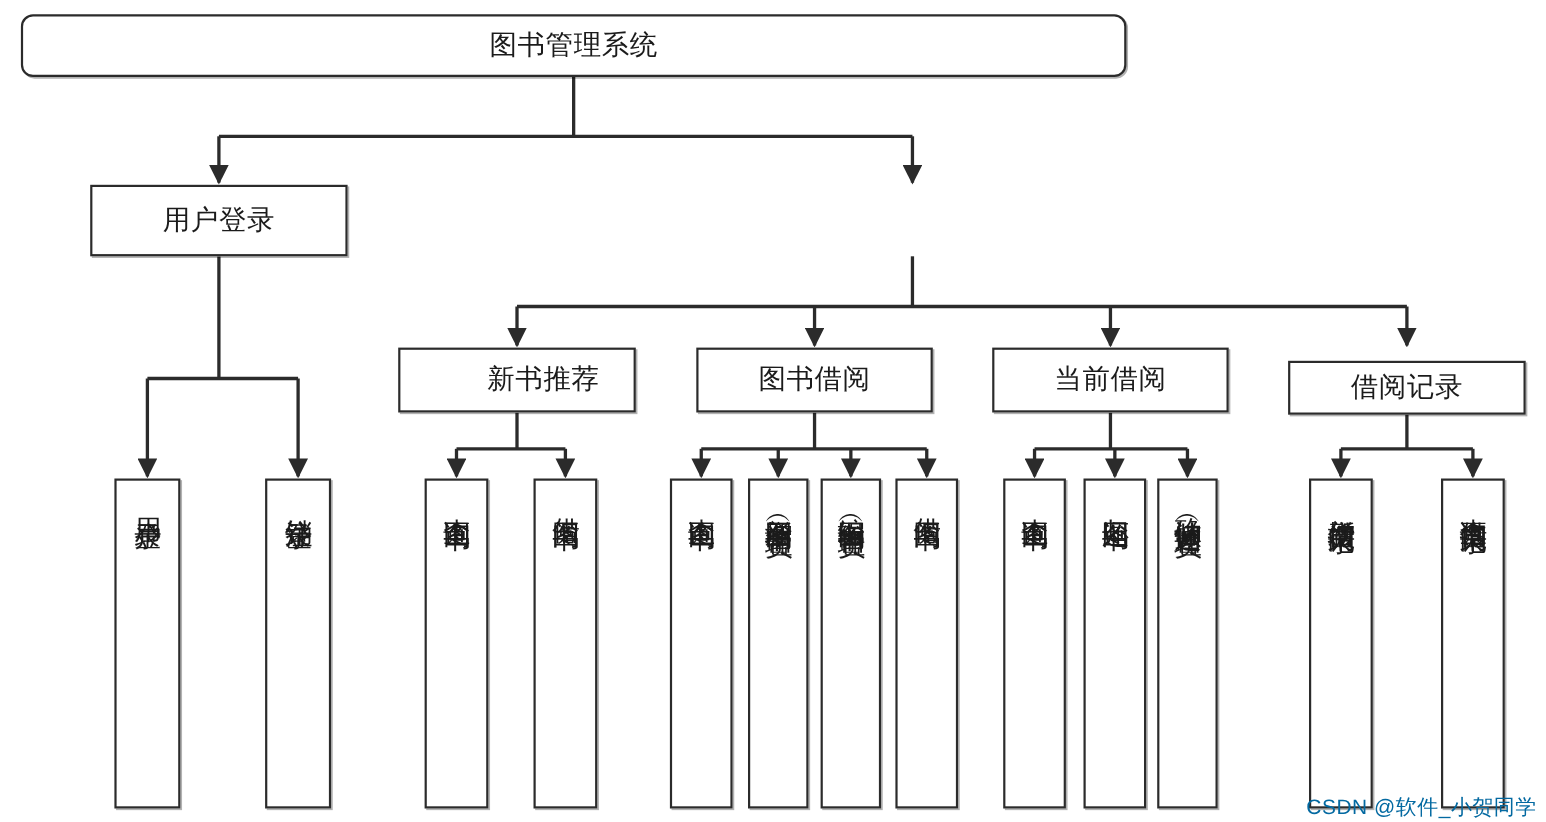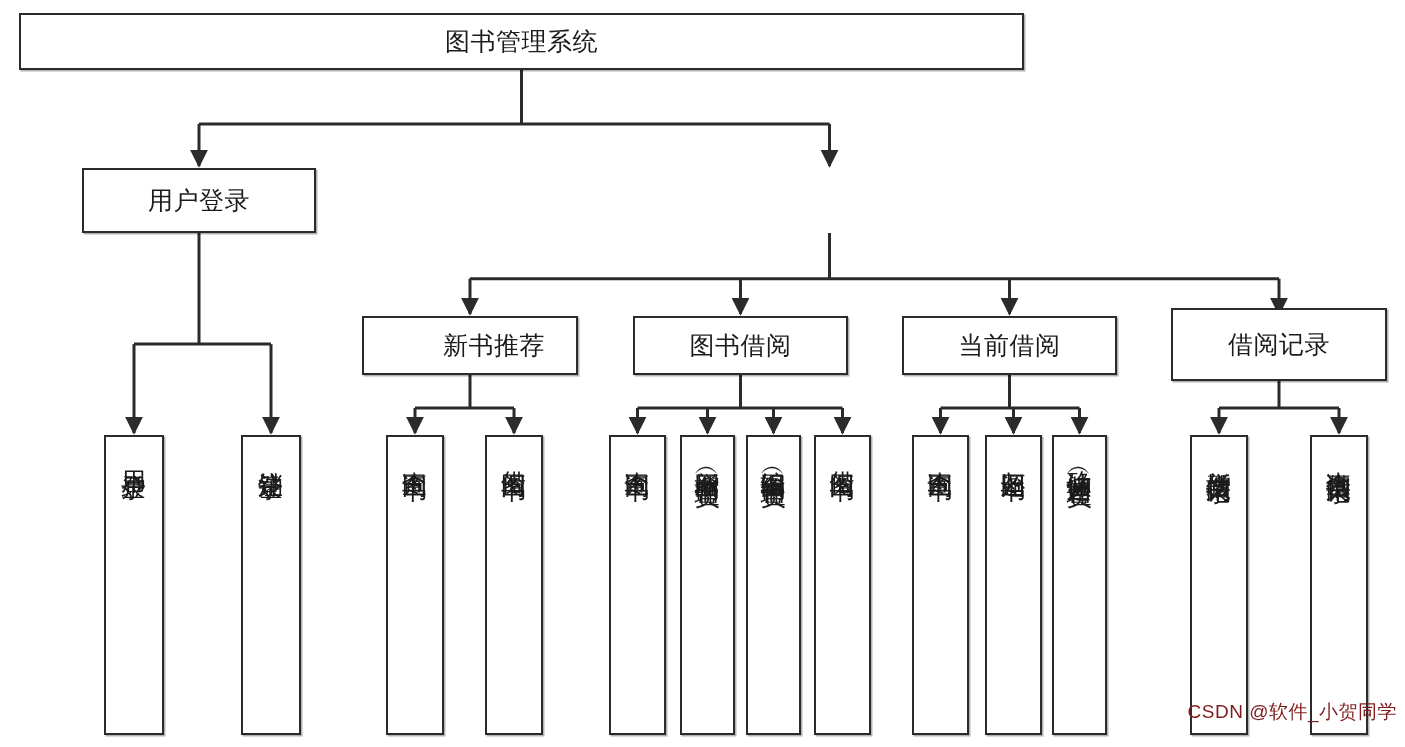--- a/index.html
+++ b/index.html
@@ -62,23 +62,23 @@
     writing-mode: vertical-rl;
     text-orientation: upright;
     font-size: 25px;
     line-height: 1.12;
     letter-spacing: 2px;
     white-space: nowrap;
   }
   #watermark {
     position: absolute;
     right: 8px;
-    bottom: 22px;
+    bottom: 0;
     font-size: 19px;
-    color: #7f1d1d;
+    color: #0369a1;
     letter-spacing: 0.5px;
     z-index: 6;
     white-space: nowrap;
     font-family: "Liberation Sans", "DejaVu Sans", sans-serif;
   }
 </style>
 </head>
 <body>
 
 <div id="canvas">
@@ -119,38 +119,38 @@
         <path d="M 940.5 408 L 940.5 433" marker-end="url(#arrow)"></path>
         <path d="M 1013.5 408 L 1013.5 433" marker-end="url(#arrow)"></path>
         <path d="M 1079.5 408 L 1079.5 433" marker-end="url(#arrow)"></path>
         <path d="M 1279 375 L 1279 408"></path>
         <path d="M 1219 408 L 1339 408"></path>
         <path d="M 1219 408 L 1219 433" marker-end="url(#arrow)"></path>
         <path d="M 1339 408 L 1339 433" marker-end="url(#arrow)"></path>
       </g>
   </svg>
 
-  <div class="node root horiz" style="left: 19px; top: 13px; width: 1005px; height: 57px;">
+  <div class="node root horiz" style="left: 19px; top: 13px; width: 1005px; height: 57px; border-radius: 11px;">
     <span class="label">图书管理系统</span>
   </div>
 
   <div class="node horiz" style="left: 82px; top: 168px; width: 234px; height: 65px;">
     <span class="label">用户登录</span>
   </div>
 
   <div class="node horiz" style="left: 362px; top: 316px; width: 216px; height: 59px; padding-left: 48px;">
     <span class="label">新书推荐</span>
   </div>
   <div class="node horiz" style="left: 902px; top: 316px; width: 215px; height: 59px;">
     <span class="label">当前借阅</span>
   </div>
   <div class="node horiz" style="left: 633px; top: 316px; width: 215px; height: 59px;">
     <span class="label">图书借阅</span>
   </div>
-  <div class="node horiz" style="left: 1171px; top: 308px; width: 216px; height: 73px;">
+  <div class="node horiz" style="left: 1171px; top: 328px; width: 216px; height: 49px;">
     <span class="label">借阅记录</span>
   </div>
 
   <div class="node vert" style="left: 104px; top: 435px; width: 60px; height: 300px;">
     <span class="label">用户登录</span>
   </div>
   <div class="node vert" style="left: 241px; top: 435px; width: 60px; height: 300px;">
     <span class="label">注销登录</span>
   </div>
   <div class="node vert" style="left: 386px; top: 435px; width: 58px; height: 300px;">

